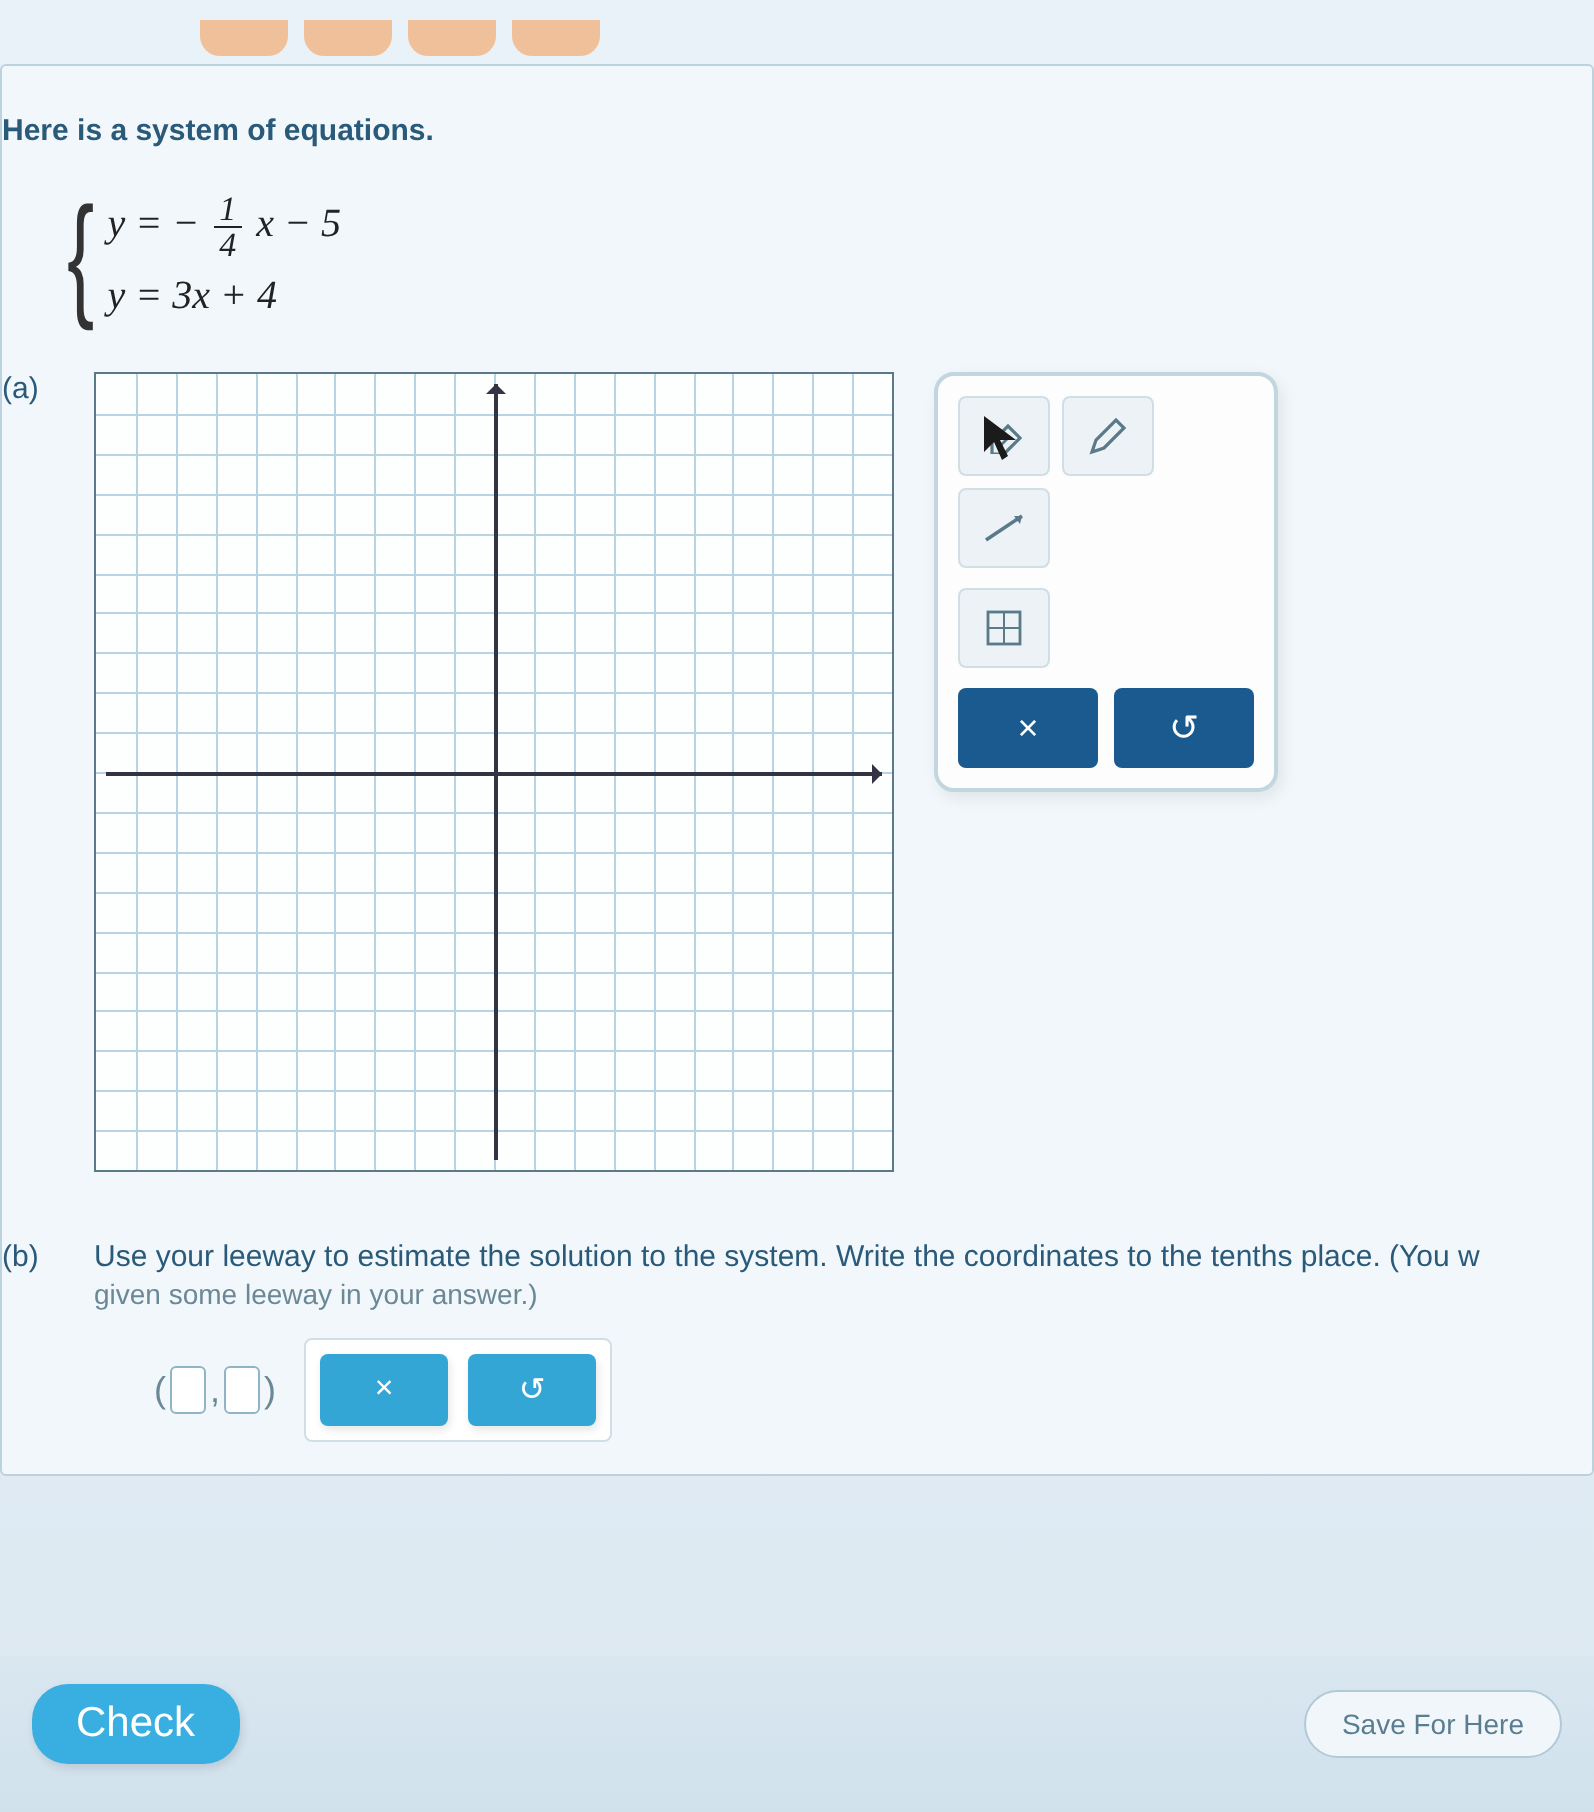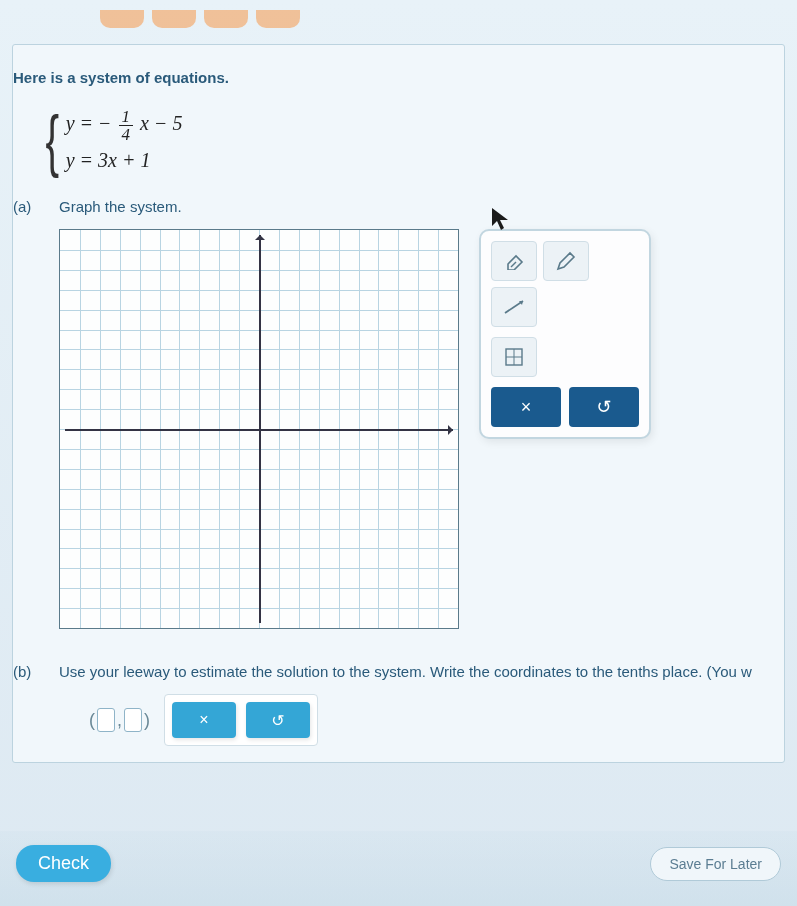--- a/index.html
+++ b/index.html
@@ -21,21 +21,21 @@
       overflow:hidden;
     }
     .tab-bump {
       width: 44px; height: 18px;
       background: #f5a05a;
       border-radius: 0 0 10px 10px;
       opacity:.6;
     }
     .content-panel {
       background: #f1f7fb;
-      margin: 12px;
+      margin: 0;
       border: 1px solid #bcd3df;
       border-radius: 3px;
       padding: 24px 16px 16px 0;
     }
     .intro {
       font-size: 15px;
       font-weight: 600;
       color: #2a5a7a;
       margin-bottom: 16px;
     }
@@ -125,21 +125,21 @@
 
     .bottom-bar{
       position:absolute;left:0;right:0;bottom:0;
       padding: 14px 16px 24px;
       display:flex;align-items:center;justify-content:space-between;
       background: linear-gradient(180deg, rgba(200,220,232,.2) 0%, rgba(200,220,232,.6) 100%);
     }
     .check-btn{
       background:#39aee0;color:#fff;border:none;
       padding:8px 22px; border-radius:18px;
-      font-size:18px;cursor:pointer;
+      font-size:21px;cursor:pointer;
       box-shadow: 1px 2px 5px rgba(0,0,0,.12);
     }
     .save-later{
       background:#f0f6fa;color:#5b7d92;
       border:1.5px solid #b0cad8; padding:8px 18px;
       border-radius:18px;font-size:14px;cursor:pointer;
     }
     .cursor-arrow{
       position:absolute;left:490px;top:206px;pointer-events:none;
     }
@@ -161,28 +161,27 @@
     <div class="brace">{</div>
     <div class="eq-lines">
       <div class="eq">
         <span>y = −</span>
         <span class="frac">
           <span class="num">1</span>
           <span class="den">4</span>
         </span>
         <span>x − 5</span>
       </div>
-      <div class="eq">y = 3x + 1</div>
+      <div class="eq">y = 3x + 4</div>
     </div>
   </div>
 
   <div class="part">
     <div class="part-label">(a)</div>
     <div class="part-body">
-      <div class="prompt">Graph the system.</div>
       <div class="graph-row">
         <div class="graph-canvas">
             <div class="grid-line h" style="top: 95%;"></div>
             <div class="grid-line v" style="left: 95%;"></div>
             <div class="grid-line h" style="top: 90%;"></div>
             <div class="grid-line v" style="left: 90%;"></div>
             <div class="grid-line h" style="top: 85%;"></div>
             <div class="grid-line v" style="left: 85%;"></div>
             <div class="grid-line h" style="top: 80%;"></div>
             <div class="grid-line v" style="left: 80%;"></div>
@@ -261,20 +260,21 @@
           </div>
         </div>
       </div>
     </div>
   </div>
 
   <div class="part" style="margin-top:34px">
     <div class="part-label">(b)</div>
     <div class="part-body">
       <div class="prompt" style="margin-bottom:2px">Use your leeway to estimate the solution to the system. Write the coordinates to the tenths place. (You w</div>
+      <div class="sub">given some leeway in your answer.)</div>
       <div class="part-b-row">
         <div class="coord-box">
           <span>(</span>
           <span class="answer-input"></span>
           <span>,</span>
           <span class="answer-input"></span>
           <span>)</span>
         </div>
         <div style="display:flex;gap:10px;background:#fff;padding:7px;border:1px solid #d0dee6;border-radius:4px;">
           <button class="aqua-btn">
@@ -289,15 +289,15 @@
   </div>
 </div>
 
 <svg class="cursor-arrow" width="22" height="26">
   <path d="M2 2 L2 20 L7 15 L11 24 L14 22 L10 14 L18 14 Z" fill="#1b1b1b"></path>
 </svg>
 
 <div class="bottom-bar">
   <button class="check-btn">Check</button>
   <div style="display:flex;gap:10px;">
-    <button class="save-later">Save For Later</button>
+    <button class="save-later">Save For Here</button>
   </div>
 </div>
 
 </body></html>

